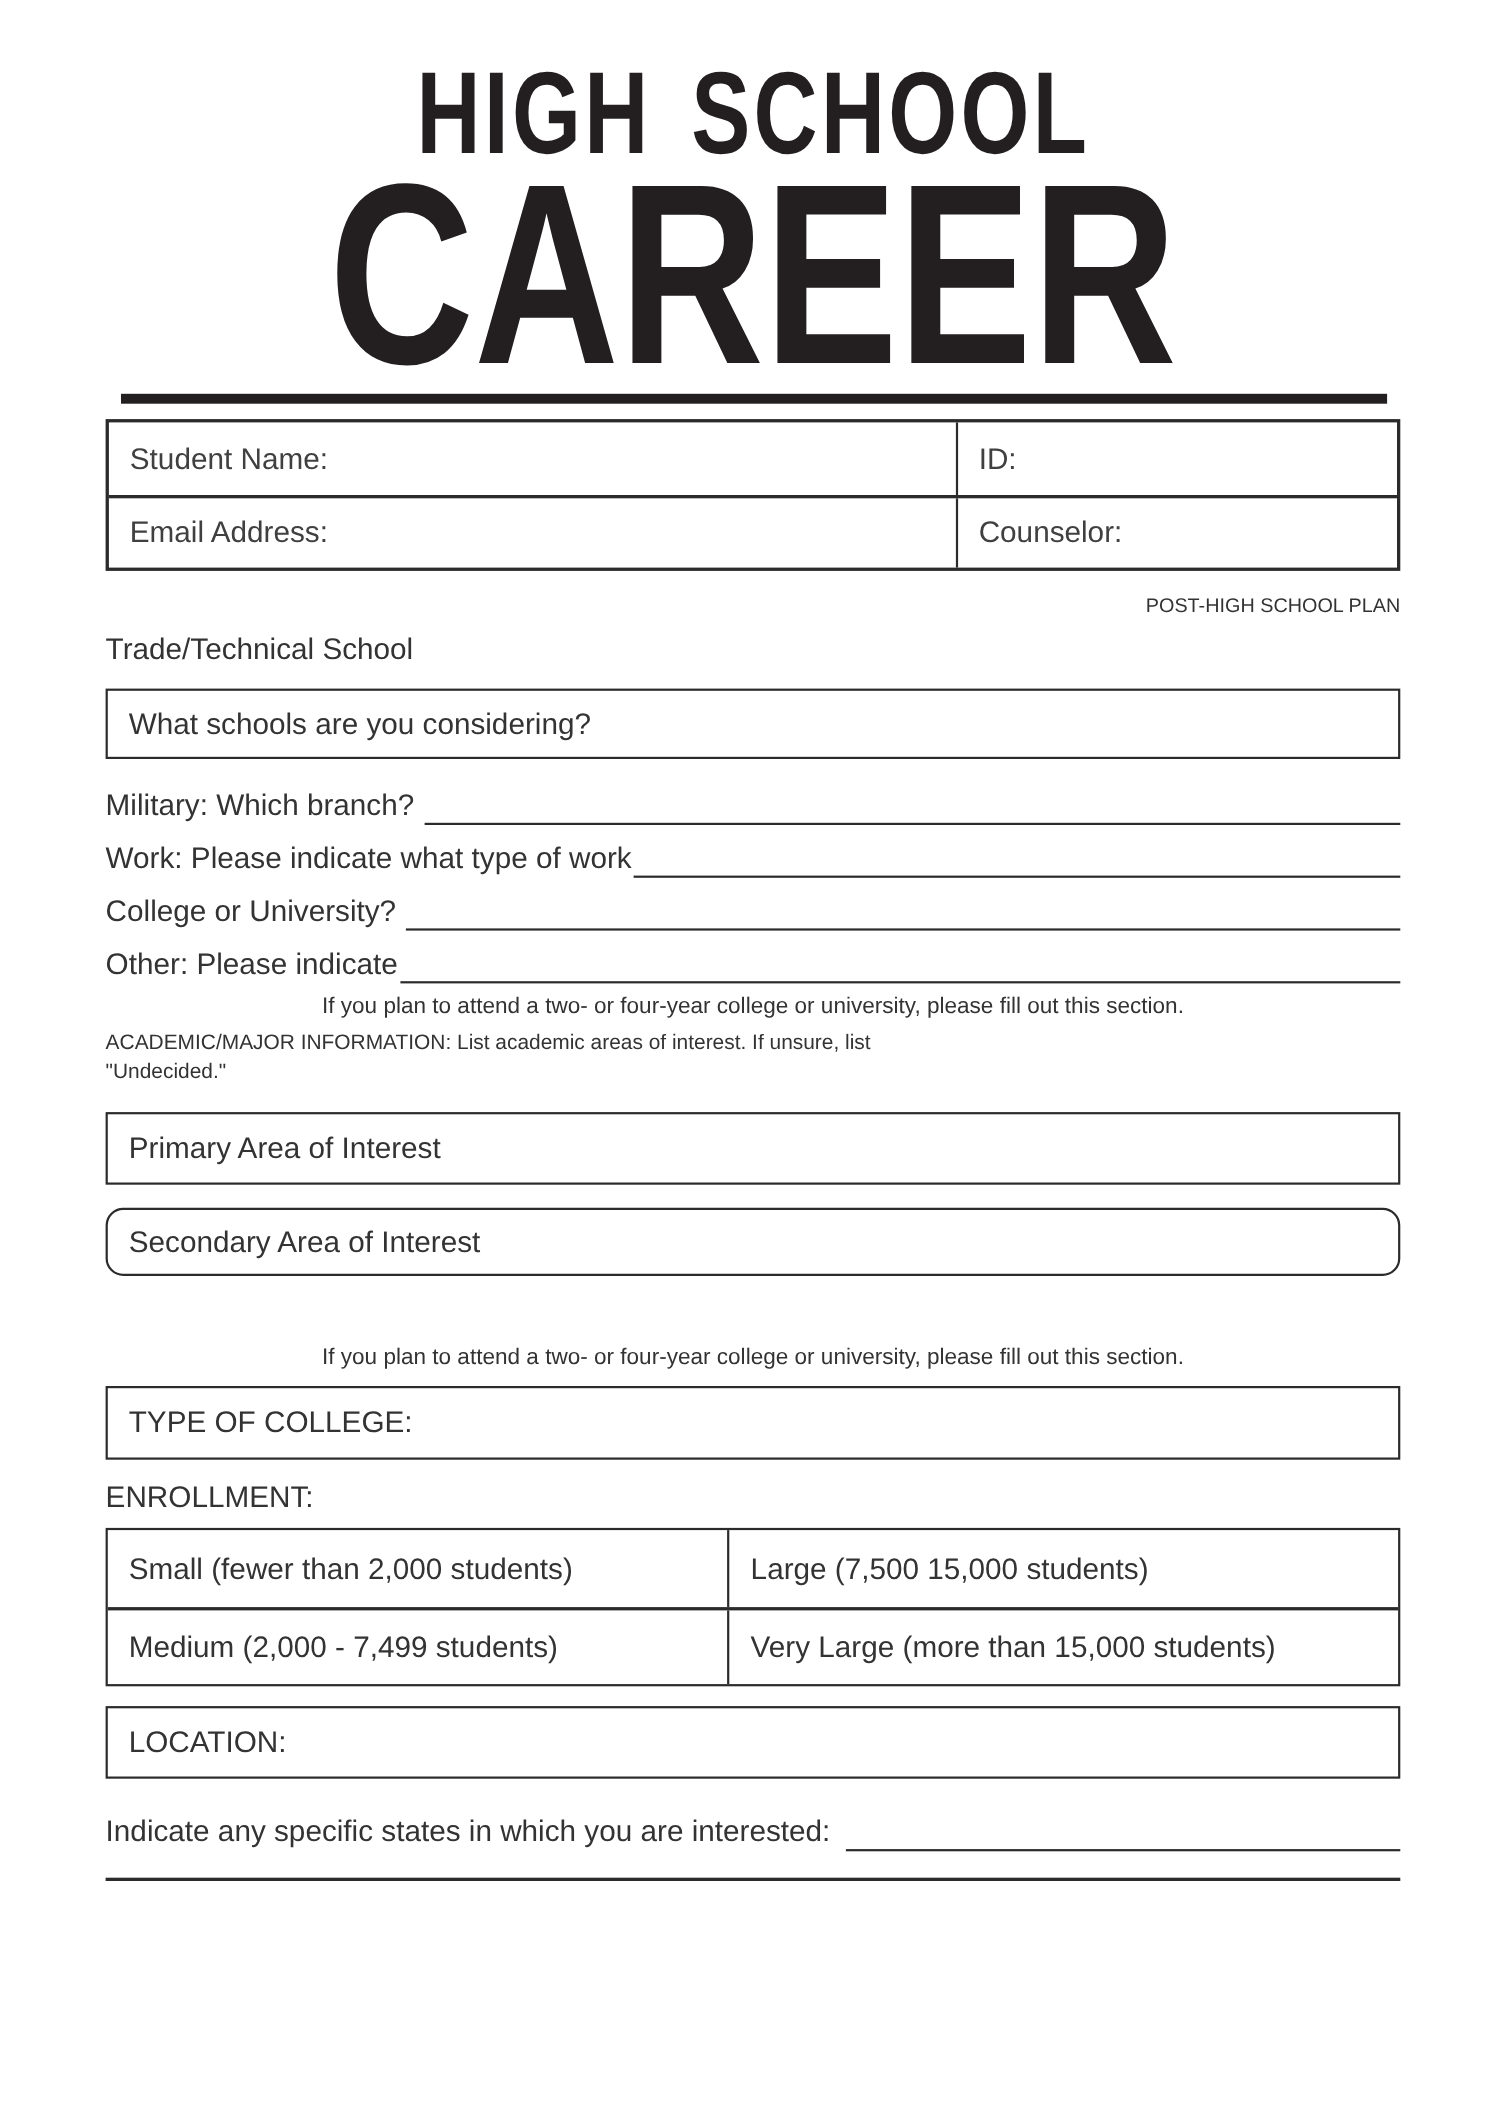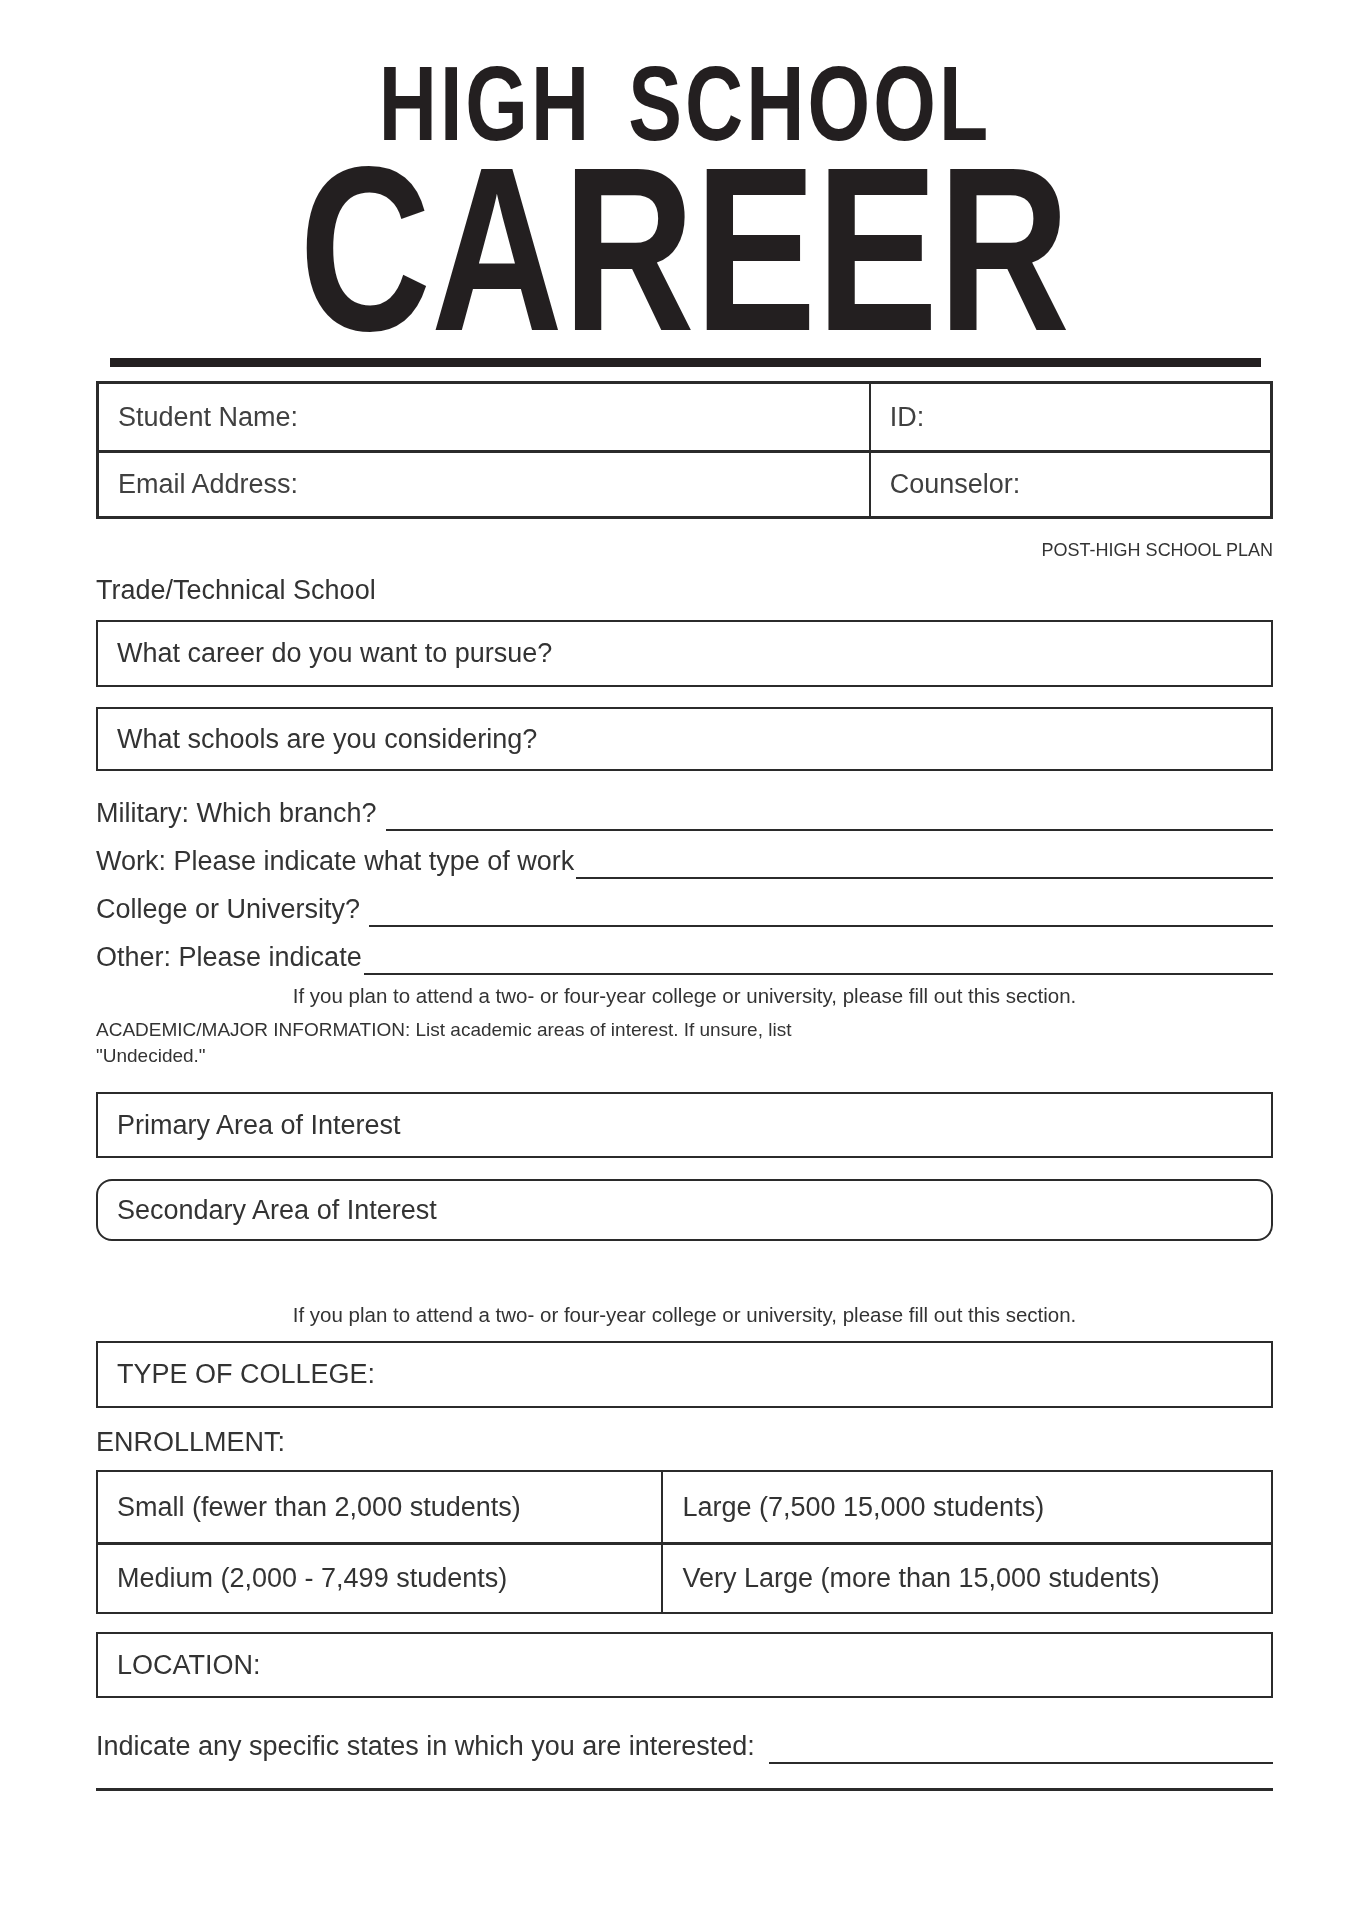--- a/index.html
+++ b/index.html
@@ -191,23 +191,20 @@
       </div>
       <div class="info-cell">
         <span>Counselor:</span>
       </div>
     </div>
   </div>
 
   <div class="plan-heading">POST-HIGH SCHOOL PLAN</div>
   <div class="sub-label">Trade/Technical School</div>
 
-  <div class="qbox">
-    <span>What career do you want to pursue?</span>
-  </div>
   <div class="qbox gap20 h64">
     <span>What schools are you considering?</span>
   </div>
 
   <div class="fields">
     <div class="field-line">
       <span class="lbl">Military: Which branch?</span>
       <span class="rule"></span>
     </div>
     <div class="field-line">

